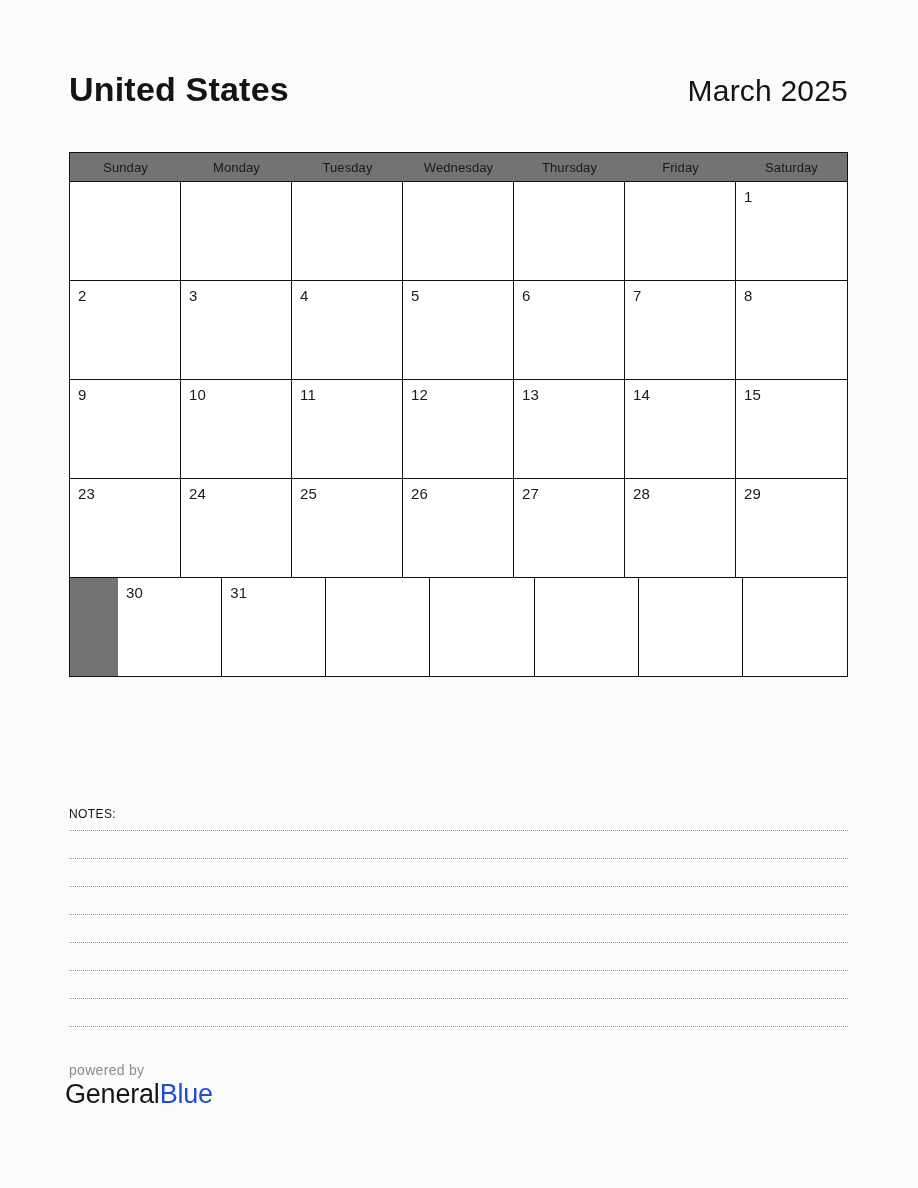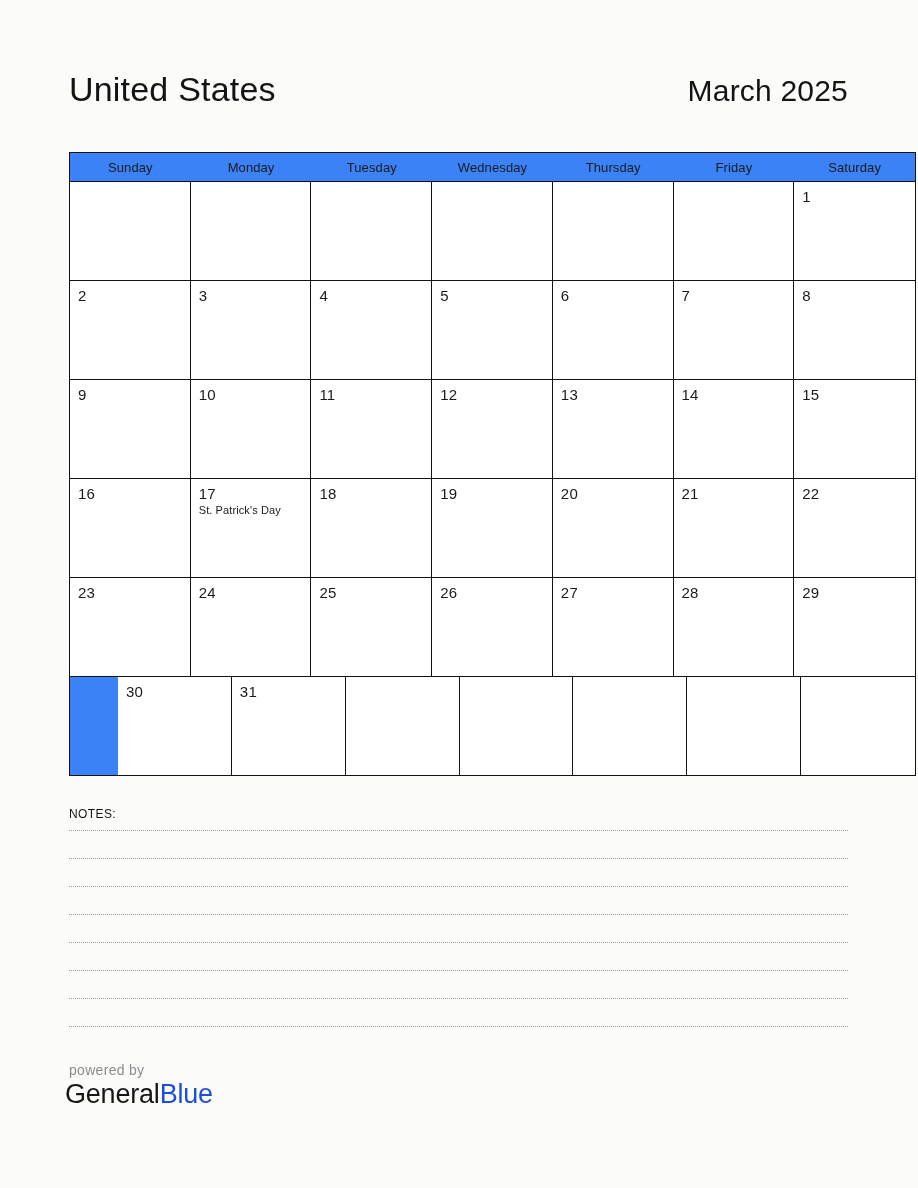--- a/index.html
+++ b/index.html
@@ -27,44 +27,44 @@
     position: absolute;
     left: 69px;
     top: 72px;
     width: 779px;
     display: flex;
     align-items: baseline;
     justify-content: space-between;
   }
   .header-country {
     font-size: 34px;
-    font-weight: 400;
+    font-weight: 700;
     letter-spacing: 0.2px;
     color: #141414;
     line-height: 1;
     white-space: nowrap;
   }
   .header-month {
     font-size: 30px;
     font-weight: 300;
     letter-spacing: 0.2px;
     color: #141414;
     line-height: 1;
     white-space: nowrap;
   }
 
   
   .calendar {
     position: absolute;
     left: 69px;
     top: 152px;
-    width: 847px;
+    width: 779px;
     border: 1px solid #111111;
     box-sizing: border-box;
-    background: #3b82f6;
+    background: #737373;
   }
 
   .weekday-row {
     display: grid;
     grid-template-columns: repeat(7, 1fr);
     border-bottom: 1px solid #111111;
     height: 28px;
   }
   .weekday-cell {
     display: flex;
@@ -249,44 +249,20 @@
           </div>
           <div class="day-cell">
             <div class="day-number">14</div>
           </div>
           <div class="day-cell">
             <div class="day-number">15</div>
           </div>
         </div>
         <div class="week-row">
           <div class="day-cell">
-            <div class="day-number">16</div>
-          </div>
-          <div class="day-cell">
-            <div class="day-number">17</div>
-            <div class="day-holiday">St. Patrick's Day</div>
-          </div>
-          <div class="day-cell">
-            <div class="day-number">18</div>
-          </div>
-          <div class="day-cell">
-            <div class="day-number">19</div>
-          </div>
-          <div class="day-cell">
-            <div class="day-number">20</div>
-          </div>
-          <div class="day-cell">
-            <div class="day-number">21</div>
-          </div>
-          <div class="day-cell">
-            <div class="day-number">22</div>
-          </div>
-        </div>
-        <div class="week-row">
-          <div class="day-cell">
             <div class="day-number">23</div>
           </div>
           <div class="day-cell">
             <div class="day-number">24</div>
           </div>
           <div class="day-cell">
             <div class="day-number">25</div>
           </div>
           <div class="day-cell">
             <div class="day-number">26</div>

